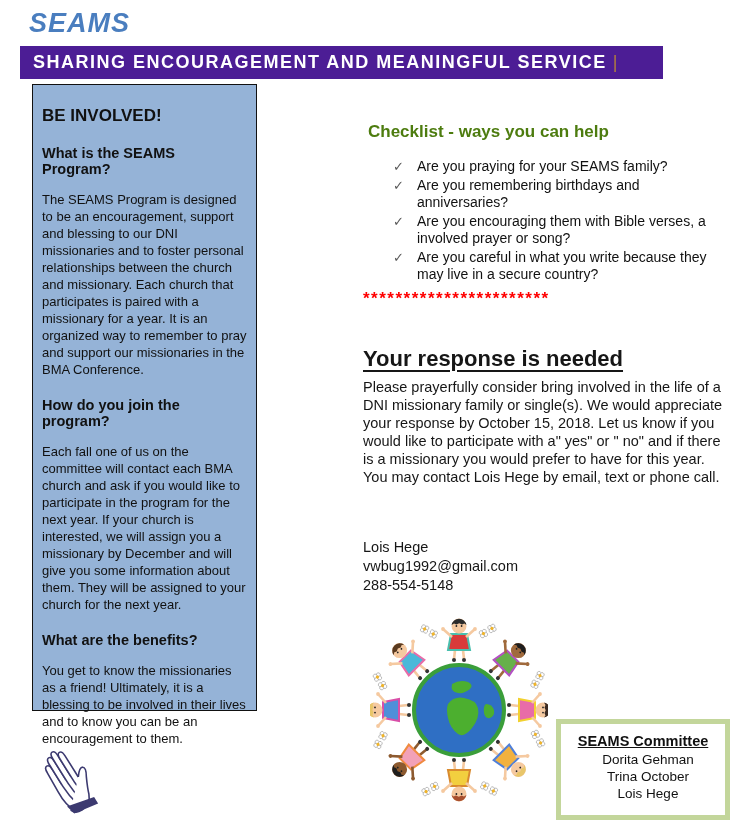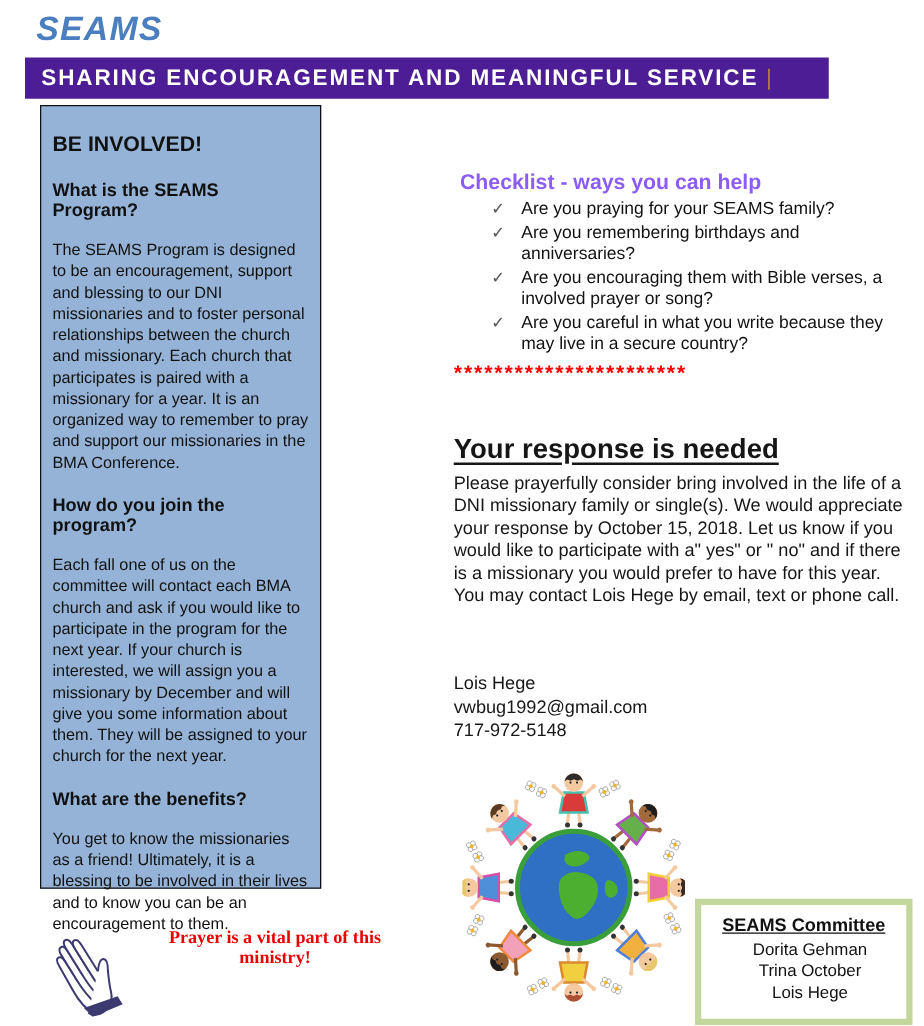--- a/index.html
+++ b/index.html
@@ -15,21 +15,21 @@
   .banner .cursor{color:#b07c3f;font-weight:normal;margin-left:6px;}
 
   
   .panel{position:absolute;left:32px;top:84px;width:205px;height:607px;background:#95b3d7;
          border:1.5px solid #111;padding:9px 9px 9px 9px;}
   .panel h1{font-size:17px;margin:12px 0 0 0;color:#111;}
   .panel h2{font-size:14.5px;margin:19px 0 0 0;color:#111;}
   .panel p{font-size:13px;line-height:17px;margin:14px 0 0 0;color:#111;}
 
   
-  .check-head{position:absolute;left:368px;top:136px;font-size:17px;font-weight:bold;color:#8b5cf6;}
+  .check-head{position:absolute;left:368px;top:122px;font-size:17px;font-weight:bold;color:#4d7c0f;}
   .check-list{position:absolute;left:393px;top:158px;width:320px;font-size:14px;line-height:17.5px;color:#111;}
   .check-item{display:flex;margin:0 0 1px 0;}
   .check-item .tick{width:24px;flex:0 0 24px;color:#595959;font-size:13px;}
   .check-item .txt{width:300px;}
 
   .stars{position:absolute;left:363px;top:289px;color:#ff0000;font-weight:bold;font-size:17px;
          letter-spacing:1.5px;white-space:nowrap;}
 
   .resp-head{position:absolute;left:363px;top:346px;font-size:22px;font-weight:bold;color:#161616;
              text-decoration:underline;text-underline-offset:4px;}
@@ -93,21 +93,21 @@
     </div>
   </div>
 
   <div class="stars">***********************</div>
 
   <div class="resp-head">Your response is needed</div>
   <div class="resp-body">Please prayerfully consider bring involved in the life of a DNI missionary family or single(s). We would appreciate your response by October 15, 2018.  Let us know if you would like to participate with a" yes" or " no" and if there is a missionary you would prefer to have for this year. You may contact Lois Hege by email, text or phone call.</div>
   <div class="contact">
     <div>Lois Hege</div>
     <div>vwbug1992@gmail.com</div>
-    <div>717-972-5148</div>
+    <div>288-554-5148</div>
   </div>
 
   <div class="kids">
     <svg width="178" height="200" viewBox="0 0 178 200">
       <defs>
         <g id="kid">
           <line x1="-4" y1="16" x2="-5" y2="25" stroke="var(--skin)" stroke-width="2.6"></line>
           <line x1="4" y1="16" x2="5" y2="25" stroke="var(--skin)" stroke-width="2.6"></line>
           <circle cx="-5" cy="26" r="2" fill="#333"></circle>
             <circle cx="5" cy="26" r="2" fill="#333"></circle>
@@ -168,21 +168,20 @@
       <g transform="rotate(-32 36 38)" stroke="#3c3a70" fill="#ffffff" stroke-width="1.6">
         <path d="M28,70 Q22,60 23,44 L24,22 Q24,16 27,16 Q30,16 30,22 L30,40"></path>
         <path d="M33,64 Q30,52 30,42 L30,16 Q30,10 33,10 Q36,10 36,16 L36,38"></path>
         <path d="M39,64 Q36,52 36,42 L36,13 Q36,7 39,7 Q42,7 42,13 L42,38"></path>
         <path d="M45,66 Q42,54 42,44 L42,17 Q42,11 45,11 Q48,11 48,17 L48,42"></path>
         <path d="M48,42 Q54,34 57,36 Q60,38 55,46 Q50,56 48,62 Q44,72 34,72 Q26,72 24,66"></path>
         <path d="M24,62 L50,68 L50,74 L26,70 Z" fill="#3c3a70"></path>
       </g>
     </svg>
   </div>
-  <div class="prayer-text">Prayer is a vital part of this ministry!</div>
 
   <div class="committee">
     <div class="c-head">SEAMS Committee</div>
     <div class="c-names">
       <div class="c-name">Dorita Gehman</div>
       <div class="c-name">Trina October</div>
       <div class="c-name">Lois Hege</div>
     </div>
   </div>
 

